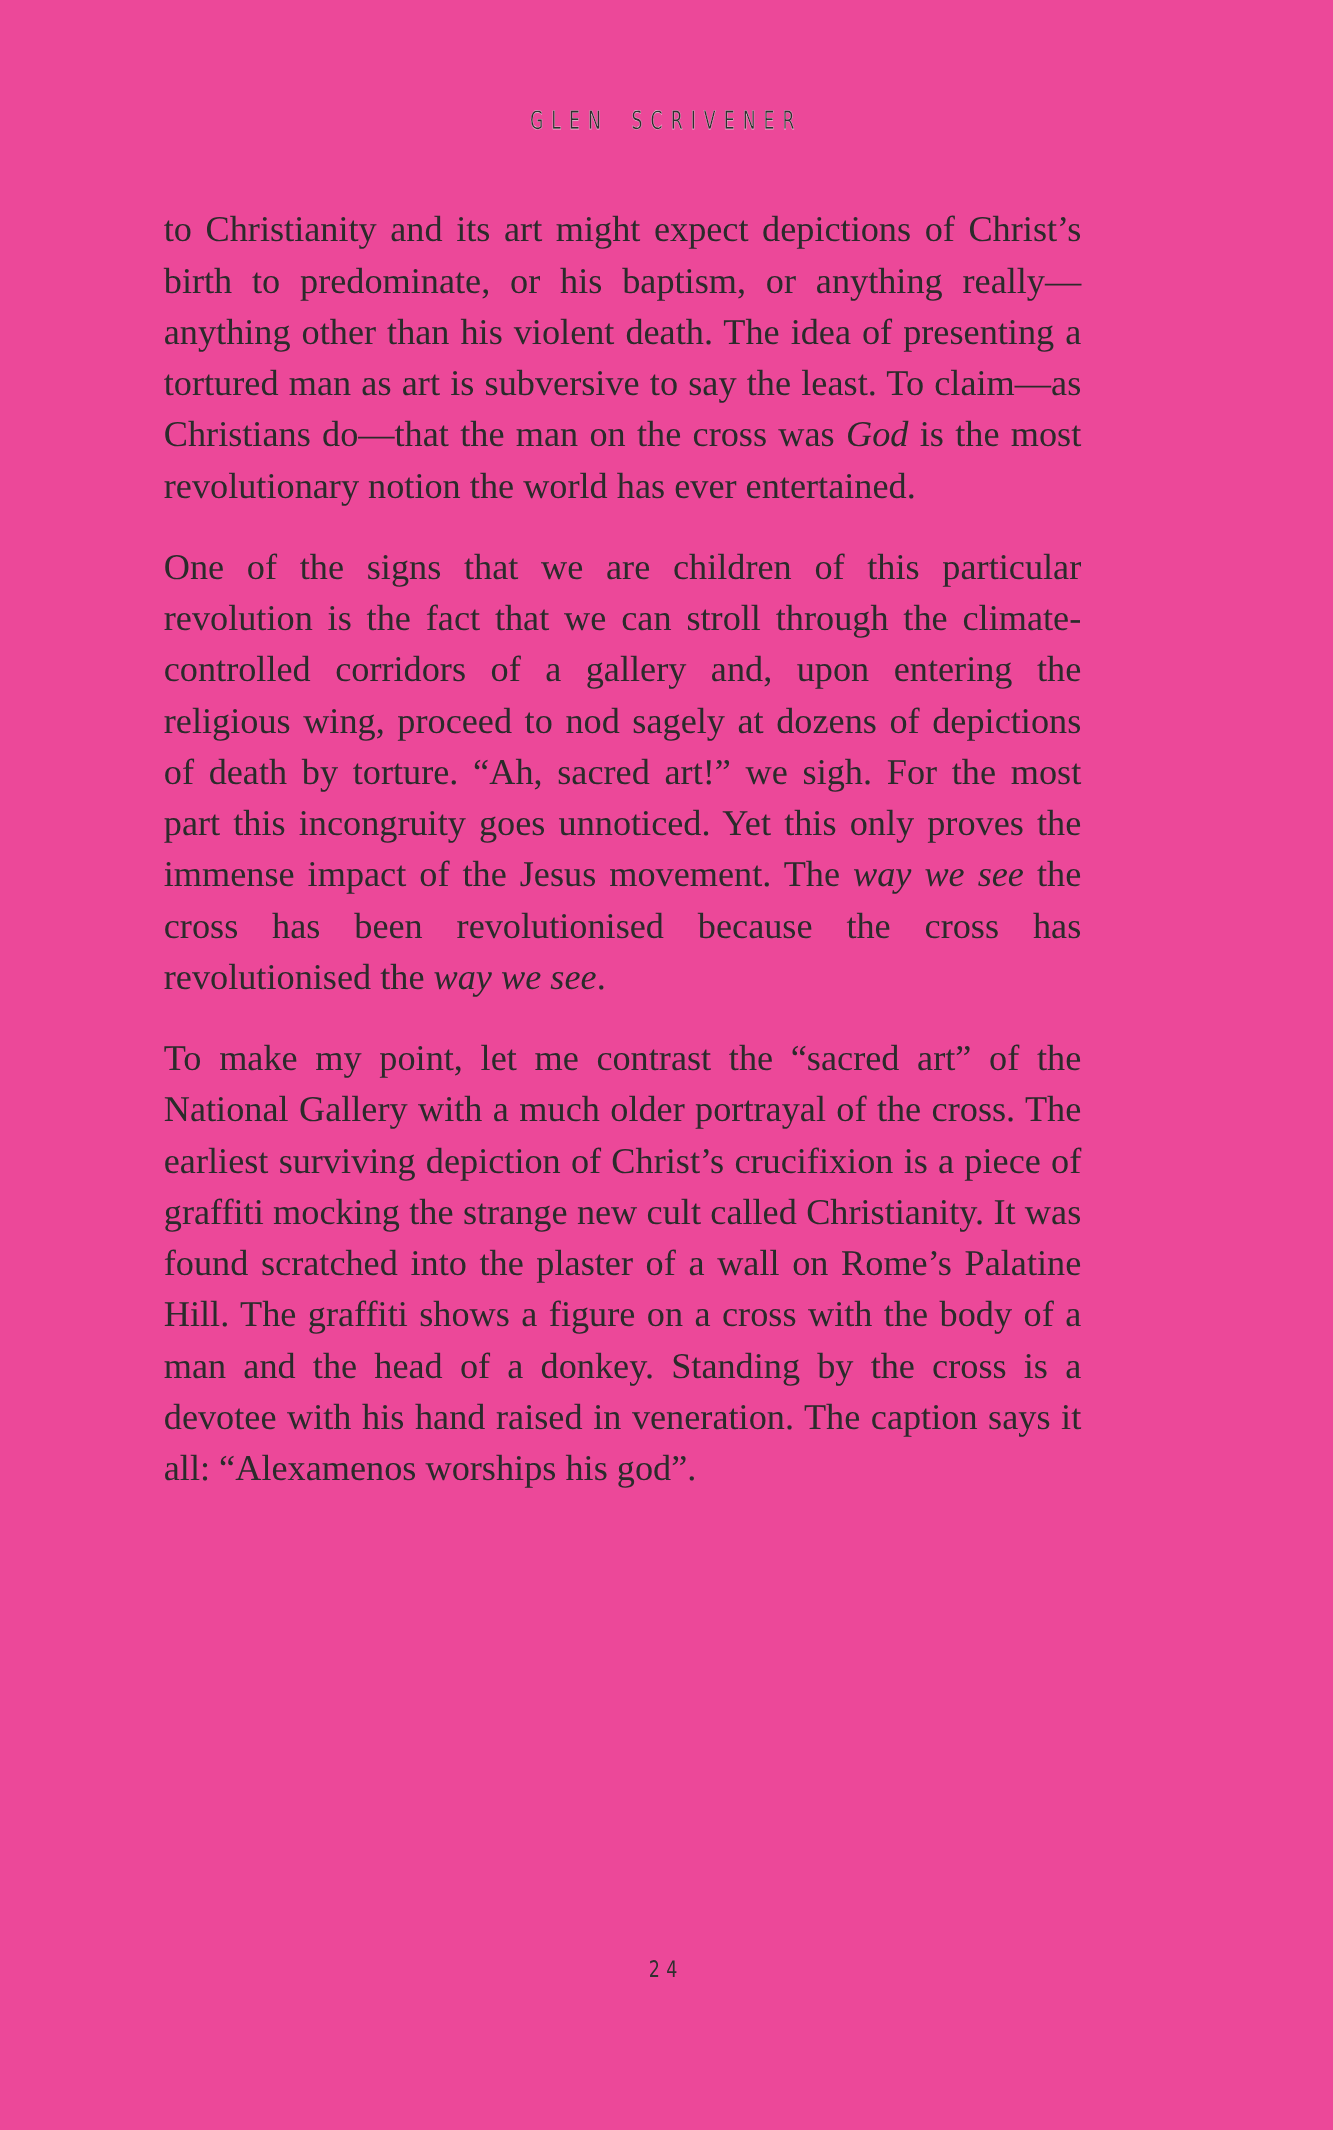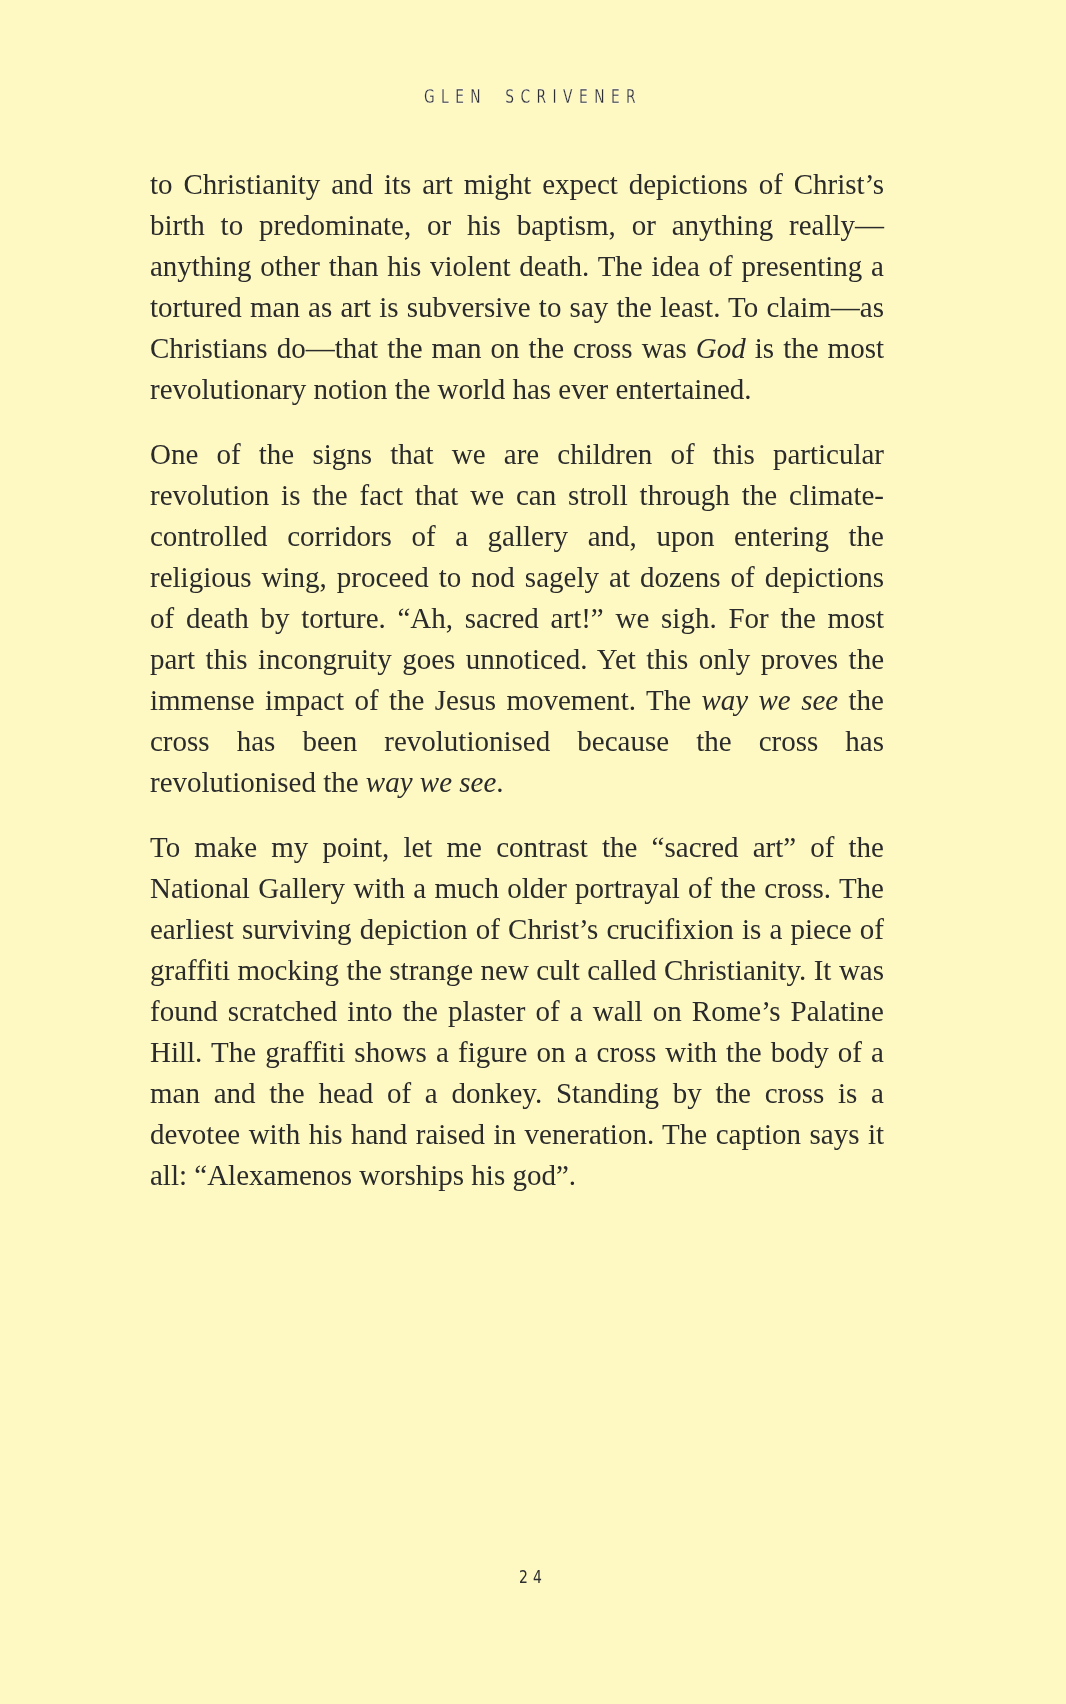--- a/index.html
+++ b/index.html
@@ -4,42 +4,42 @@
 <style>
   html, body {
     margin: 0;
     padding: 0;
     background: #ffffff;
   }
   .page {
     position: relative;
     width: 1066px;
     height: 1704px;
-    background: #fef9c3;
+    background: #ec4899;
     overflow: hidden;
   }
   .running-head {
     position: absolute;
     top: 84px;
     left: 0;
     width: 100%;
     text-align: center;
     font-family: "DejaVu Sans", sans-serif;
     font-size: 15px;
     font-weight: 400;
     letter-spacing: 7px;
     word-spacing: 8px;
     color: #2f2f2f;
     transform: scaleY(1.35) scaleX(0.92);
     transform-origin: center top;
     -webkit-text-stroke: 0.2px #ffffff;
   }
   .body-text {
     position: absolute;
-    left: 150px;
+    left: 131px;
     top: 164px;
     width: 734px;
     font-family: "Liberation Serif", "DejaVu Serif", serif;
     font-size: 29px;
     line-height: 41px;
     color: #2b2b2b;
     text-align: justify;
   }
   .para {
     margin: 0 0 24px 0;

